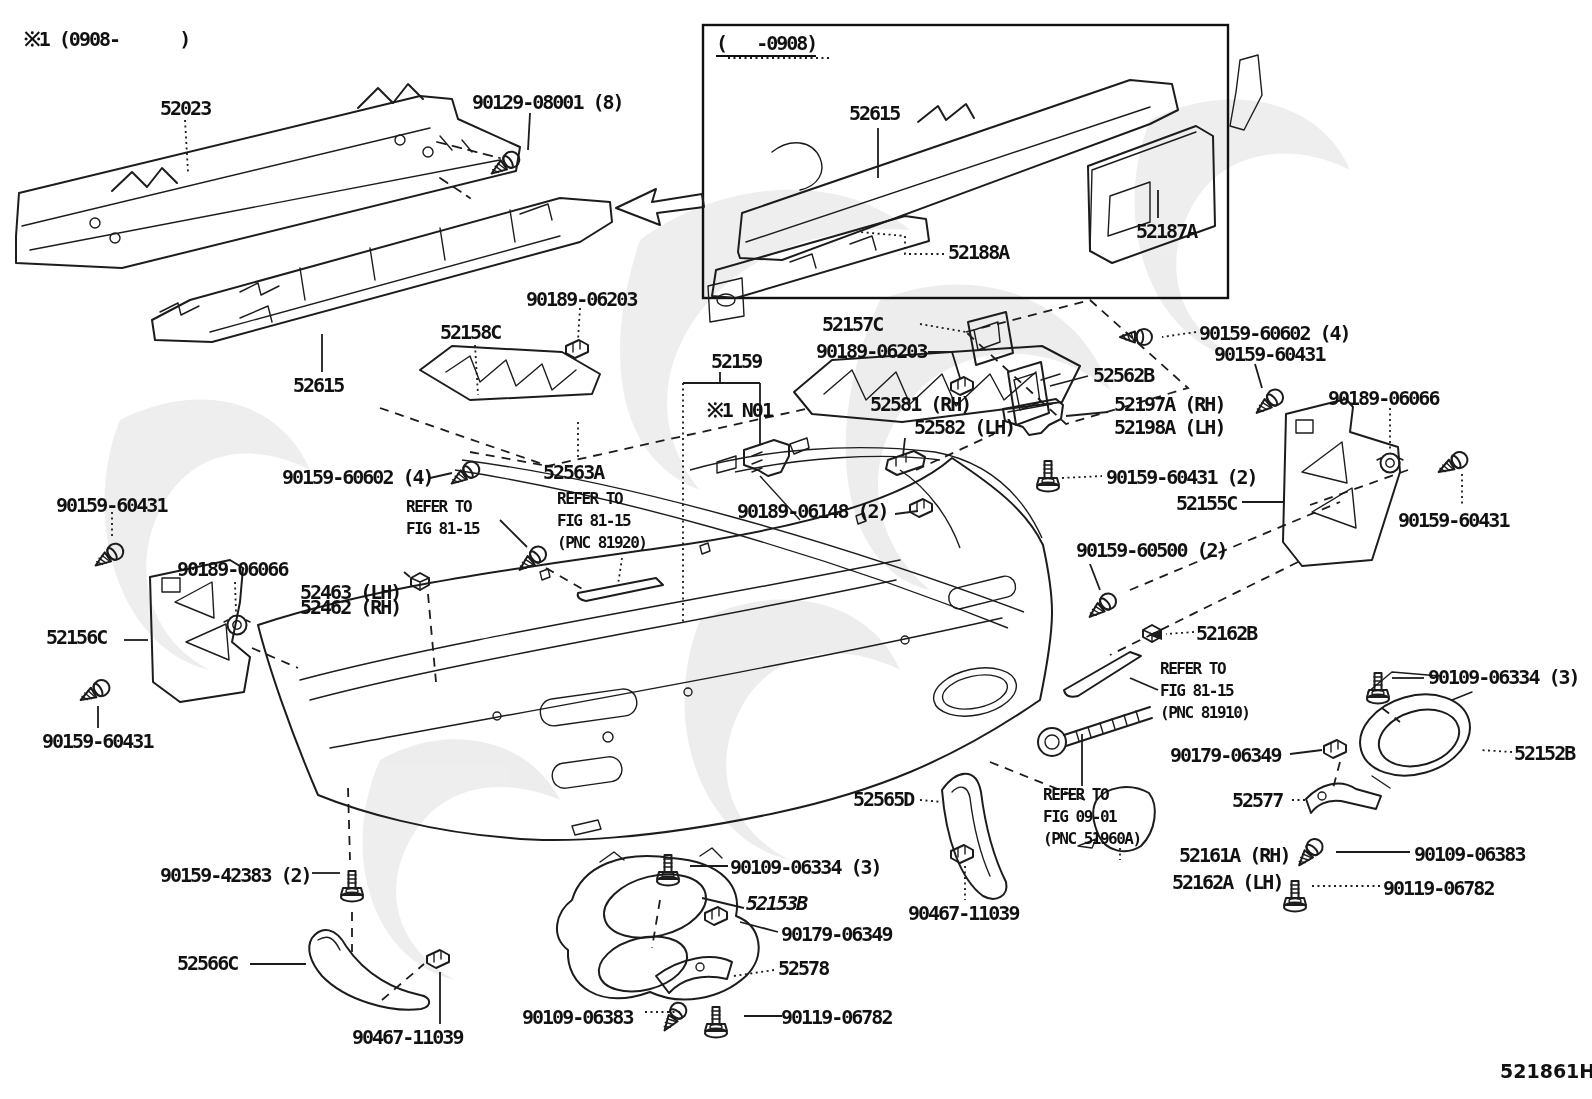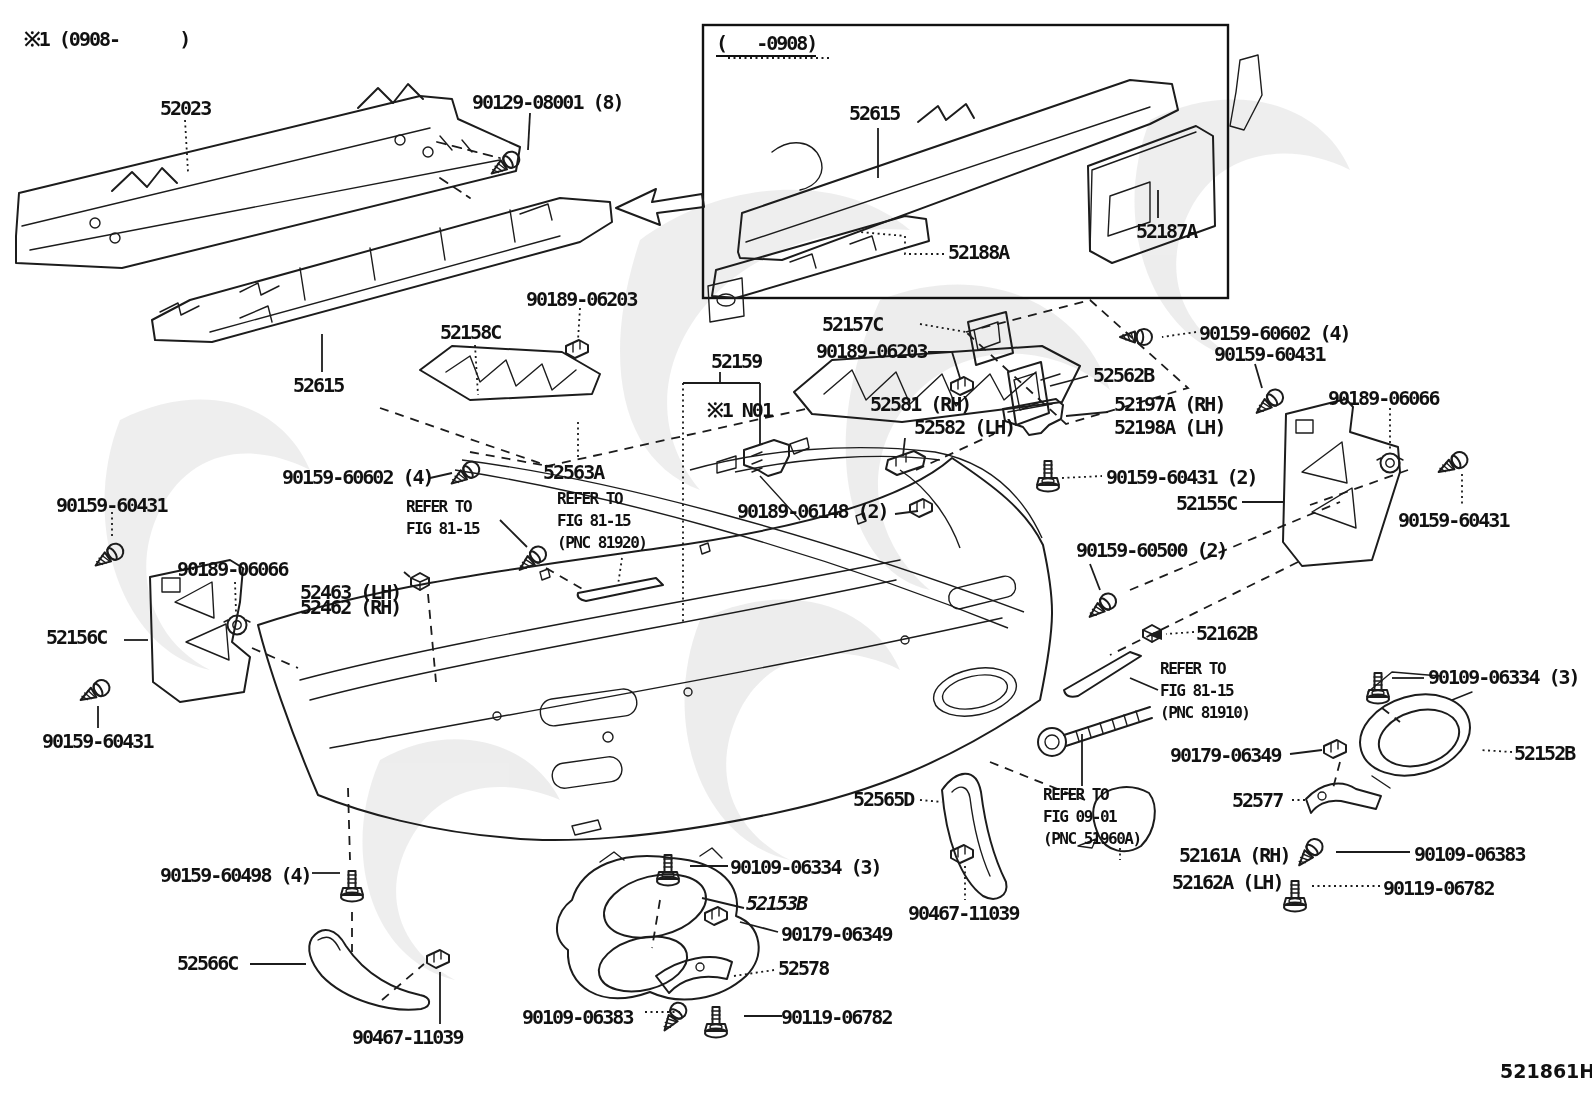--- a/index.html
+++ b/index.html
@@ -387,21 +387,21 @@
 <div class="lbl" style="left:1232px;top:789px;">52577</div>
 <div class="lbl sm" style="left:1043px;top:784px;">REFER TO
 FIG 09-01
 (PNC 51960A)</div>
 <div class="lbl" style="left:853px;top:788px;">52565D</div>
 <div class="lbl" style="left:1172px;top:844px;margin-left:7px;">52161A (RH)</div>
 <div class="lbl" style="left:1172px;top:871px;">52162A (LH)</div>
 <div class="lbl" style="left:1414px;top:843px;">90109-06383</div>
 <div class="lbl" style="left:1383px;top:877px;">90119-06782</div>
 
-<div class="lbl" style="left:160px;top:864px;">90159-60498 (4)</div>
+<div class="lbl" style="left:160px;top:864px;">90159-42383 (2)</div>
 <div class="lbl" style="left:730px;top:856px;">90109-06334 (3)</div>
 <div class="lbl" style="left:746px;top:892px;font-style:italic;">52153B</div>
 <div class="lbl" style="left:908px;top:902px;">90467-11039</div>
 <div class="lbl" style="left:781px;top:923px;">90179-06349</div>
 <div class="lbl" style="left:778px;top:957px;">52578</div>
 <div class="lbl" style="left:177px;top:952px;">52566C</div>
 <div class="lbl" style="left:352px;top:1026px;">90467-11039</div>
 <div class="lbl" style="left:522px;top:1006px;">90109-06383</div>
 <div class="lbl" style="left:781px;top:1006px;">90119-06782</div>
 

